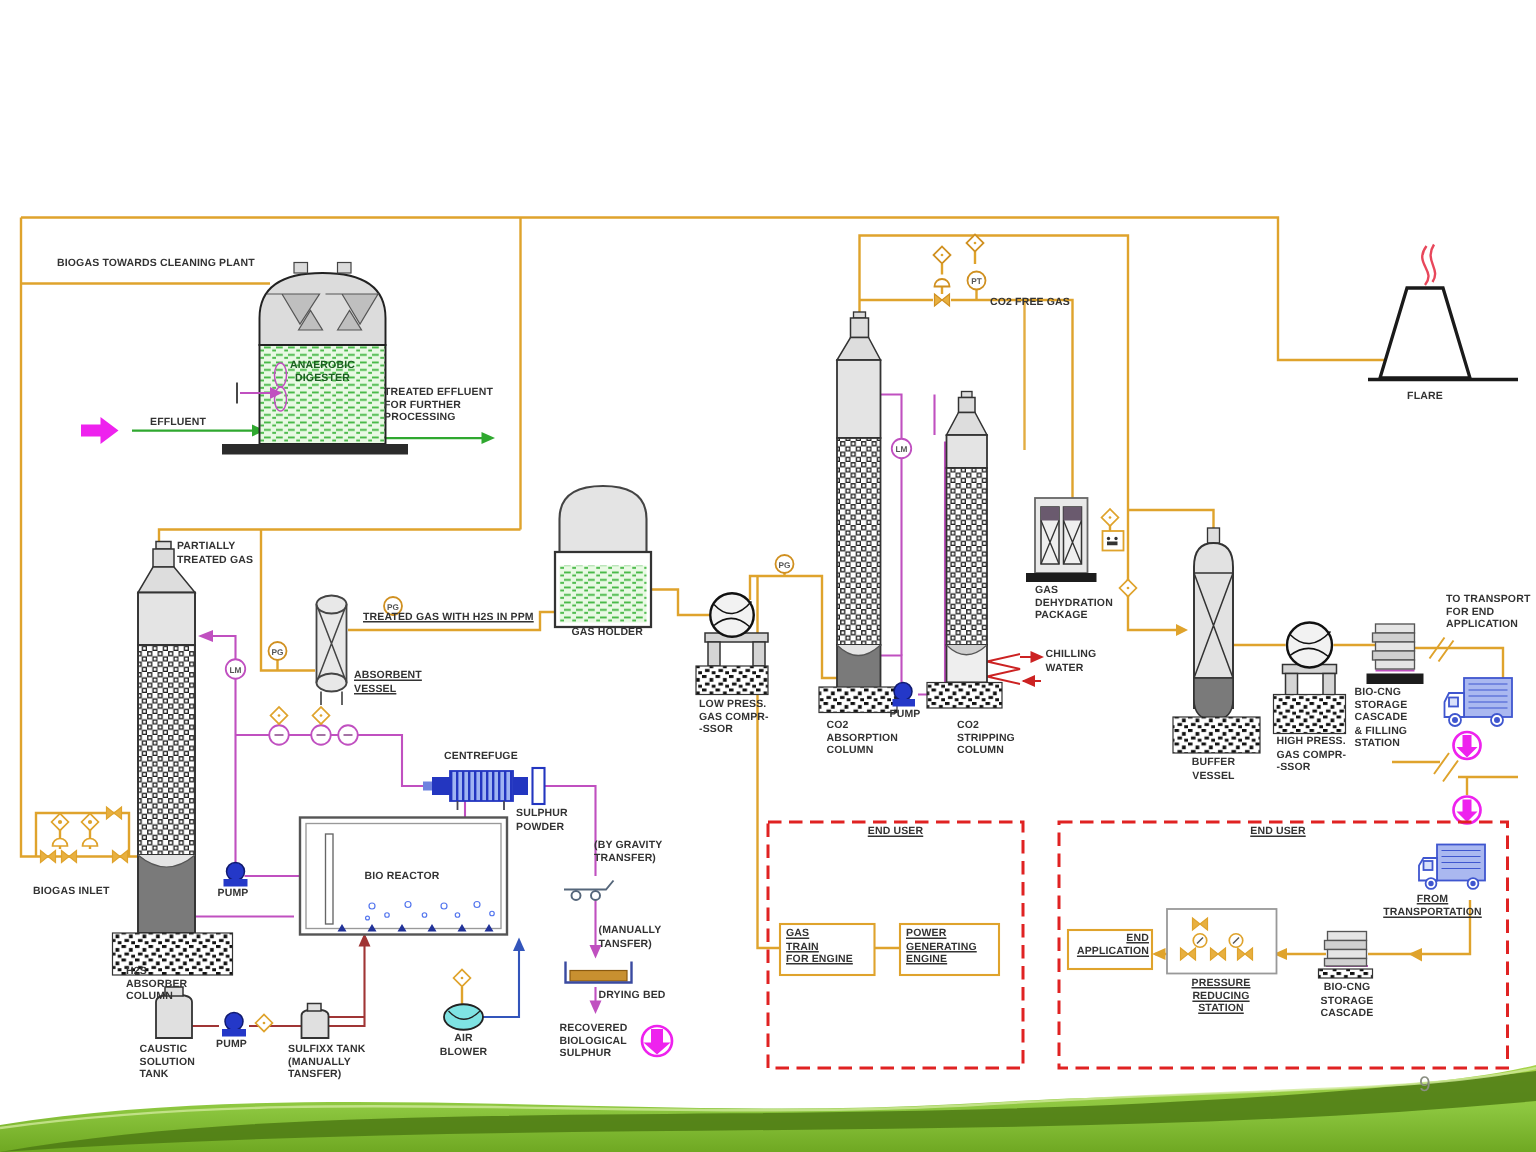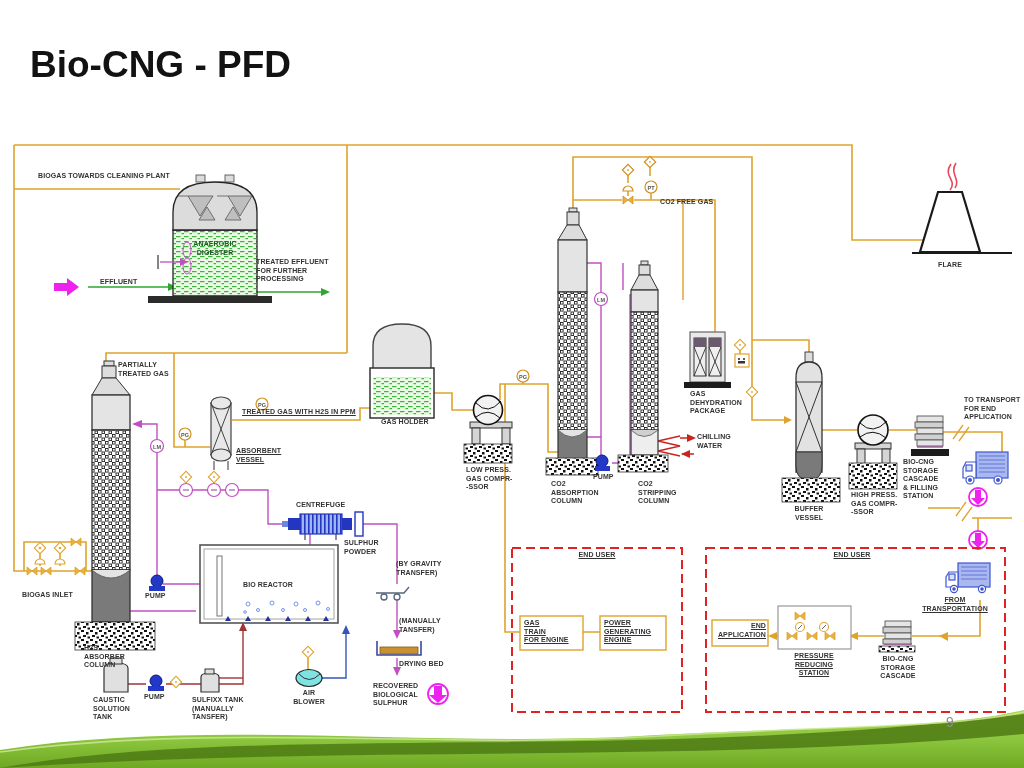--- a/index.html
+++ b/index.html
@@ -15,21 +15,20 @@
   .r{text-align:right;}
   .green{color:#1b5e20;}
   .pagenum{position:absolute;left:946px;top:714px;font-size:14px;color:#8a8f82;}
   .itag{font:bold 5.5px "Liberation Sans",sans-serif;fill:#555;}
 </style>
 </head>
 <body>
 
 <div class="slide">
 
-  <div class="title">Bio-CNG - PFD</div>
 
   <svg class="diagram-svg" width="1024" height="768" viewBox="0 0 1024 768">
     <defs>
       <pattern id="grn" width="8" height="5" patternUnits="userSpaceOnUse">
         <rect width="8" height="5" fill="#E9F9E4"></rect>
         <rect x="0" y="1" width="4.5" height="1.2" fill="#3cb43c"></rect>
         <rect x="5.5" y="3" width="2.5" height="1.2" fill="#3cb43c"></rect>
       </pattern>
       <pattern id="chk" width="7" height="7" patternUnits="userSpaceOnUse">
         <rect width="7" height="7" fill="#fff"></rect>

